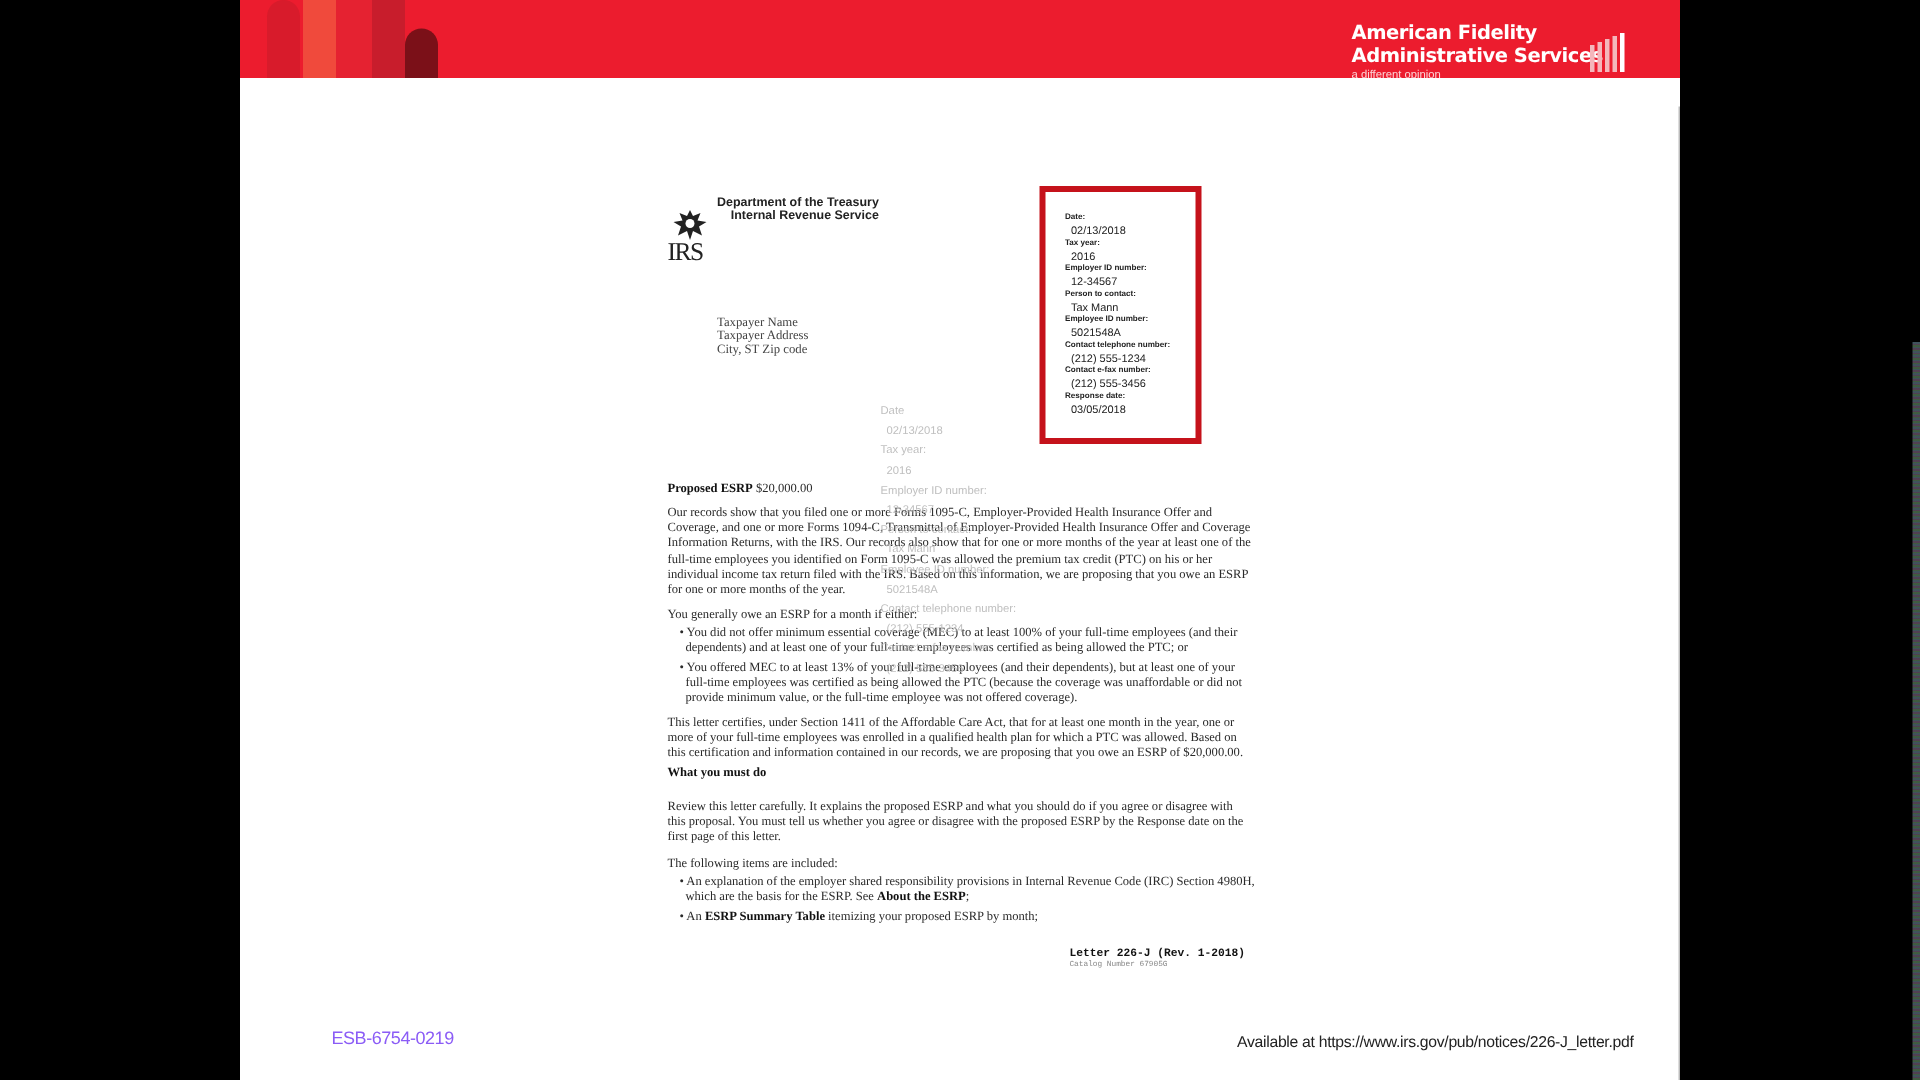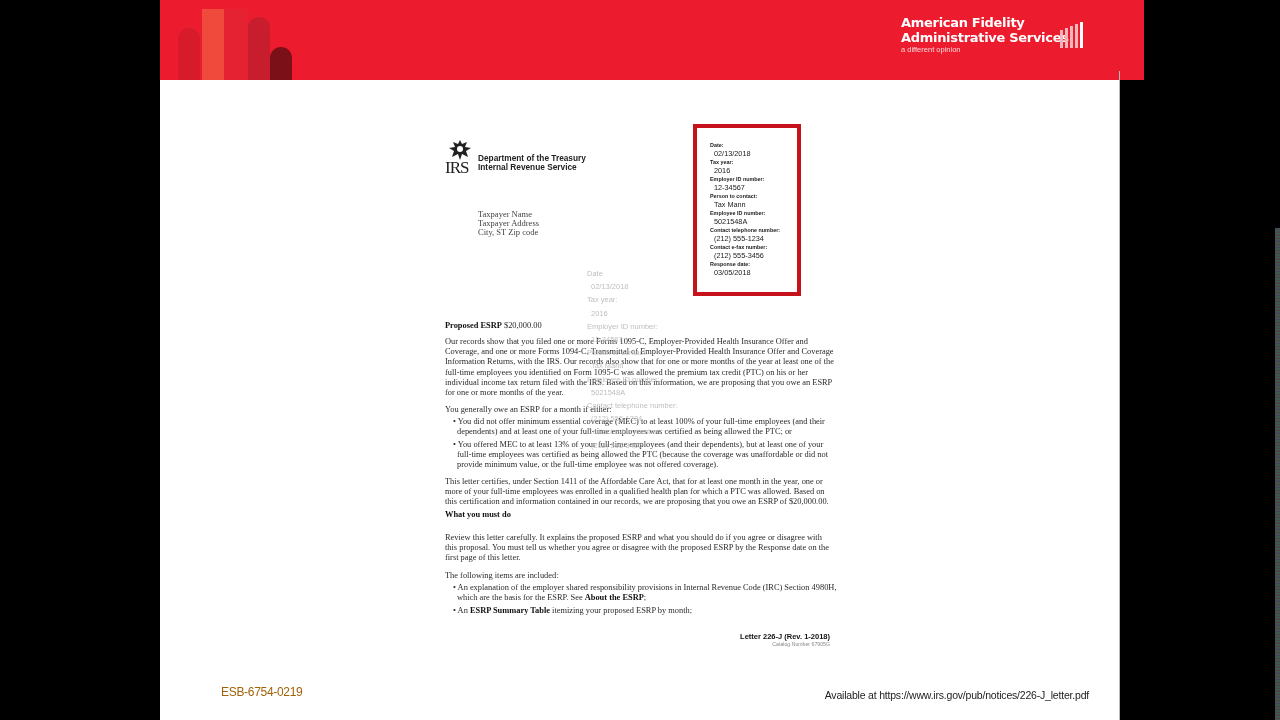--- a/index.html
+++ b/index.html
@@ -1,52 +1,52 @@
 <!DOCTYPE html>
 <html><head>
 <meta charset="utf-8">
 <style>
   html, body { margin:0; padding:0; }
   body { width:1280px; height:720px; background:#000; position:relative; overflow:hidden; font-family:"Liberation Sans", sans-serif; }
   .slide { position:absolute; left:160px; top:0; width:960px; height:720px; background:#fff; }
-  .banner { position:absolute; left:0; top:0; width:960px; height:80px; background:#ec1c2e; overflow:hidden;padding-left:24px; }
+  .banner { position:absolute; left:0; top:0; width:960px; height:52px; background:#ec1c2e; overflow:hidden; }
   .bar { position:absolute; bottom:0; border-radius:12px 12px 0 0; }
   .b1 { left:18px; width:22px; height:52px; background:#d81b2b; }
   .b2 { left:42px; width:22px; height:71px; background:#f04a3c; border-radius:0; }
   .b3 { left:64px; width:24px; height:71px; background:#e52231; border-radius:0; }
   .b4 { left:88px; width:22px; height:63px; background:#c81d2c; }
   .b5 { left:110px; width:22px; height:33px; background:#7b1018; }
   .brand { position:absolute; left:741px; top:15px; color:#fff; }
   .brand-line { font-family:"DejaVu Sans", sans-serif; font-size:13px; font-weight:bold; line-height:15px; letter-spacing:-0.3px; }
   .brand-tag { font-family:Liberation Sans, sans-serif; font-size:7.5px; line-height:10px; color:#fbd5d8; }
   .brand-mark { position:absolute; left:900px; top:22px; width:26px; height:26px; }
   .brand-mark span { position:absolute; bottom:0; width:3px; background:#f4b6bb; }
   .sidebar-line { position:absolute; left:959px; top:71px; width:1px; height:649px; background:#bbb; }
 
   .letter { position:absolute; left:285px; top:124px; width:390px; height:530px; font-family:"Liberation Serif", serif; color:#222; }
   .irs-seal { position:absolute; left:3px; top:15px; width:24px; height:22px; }
   .irs-word { position:absolute; left:0; top:34px; font-size:17px; letter-spacing:-1px; }
-  .dept { position:absolute; left:33px; top:30px; font-family:"Liberation Sans", sans-serif; font-weight:bold; font-size:8.3px; line-height:9px; }
+  .dept { position:absolute; left:33px; top:6px; font-family:"Liberation Sans", sans-serif; font-weight:bold; font-size:8.3px; line-height:9px;text-align:right; }
   .address { position:absolute; left:33px; top:86px; font-size:8.5px; line-height:9px; color:#444; }
 
   .info-box { position:absolute; left:248px; top:0; width:108px; height:172px; border:4px solid #c5121b; background:#fff; box-sizing:border-box; }
   .info-inner { position:absolute; left:13px; top:14px; font-family:"Liberation Sans", sans-serif; }
   .info-label { font-size:5.4px; font-weight:bold; color:#222; line-height:7px; }
   .info-value { font-size:7.3px; color:#222; line-height:10px; padding-left:4px; }
 
   .ghost { position:absolute; left:142px; top:143px; font-family:Liberation Sans, sans-serif; color:#b8b8b8; font-size:7.5px; line-height:13.2px; opacity:0.9; }
 
   .p { position:absolute; left:0; width:390px; font-size:8.4px; line-height:10.2px; color:#2a2a2a; }
   .p b { color:#111; }
   .bullet { padding-left:8px; text-indent:-4px; margin-left:4px; }
-  .sig { position:absolute; right:5px; top:508px; text-align:right; font-family:Liberation Sans, sans-serif; }
+  .sig { position:absolute; right:5px; top:508px; font-family:Liberation Mono, monospace; }
   .sig-title { font-size:7.5px; font-weight:bold; color:#111; }
   .sig-cat { font-size:5.2px; color:#888; }
 
-  .footer-left { position:absolute; left:61px; top:685px; font-family:"Liberation Sans", sans-serif; font-size:12px; color:#a16207; letter-spacing:-0.3px; }
+  .footer-left { position:absolute; left:61px; top:685px; font-family:"Liberation Sans", sans-serif; font-size:12px; color:#8b5cf6; letter-spacing:-0.3px; }
   .footer-right { position:absolute; right:31px; top:689px; font-family:"Liberation Sans", sans-serif; font-size:10.5px; color:#222; letter-spacing:-0.2px; }
   .right-edge { position:absolute; left:1275px; top:228px; width:5px; height:492px; background:repeating-linear-gradient(#6a8a9a 0 1px,#8a6a8a 1px 2px,#6a9a6a 2px 3px); opacity:0.6; }
 </style>
 </head>
 <body>
 
 <div class="slide">
   <div class="banner">
     <div class="bar b1"></div>
     <div class="bar b2"></div>

